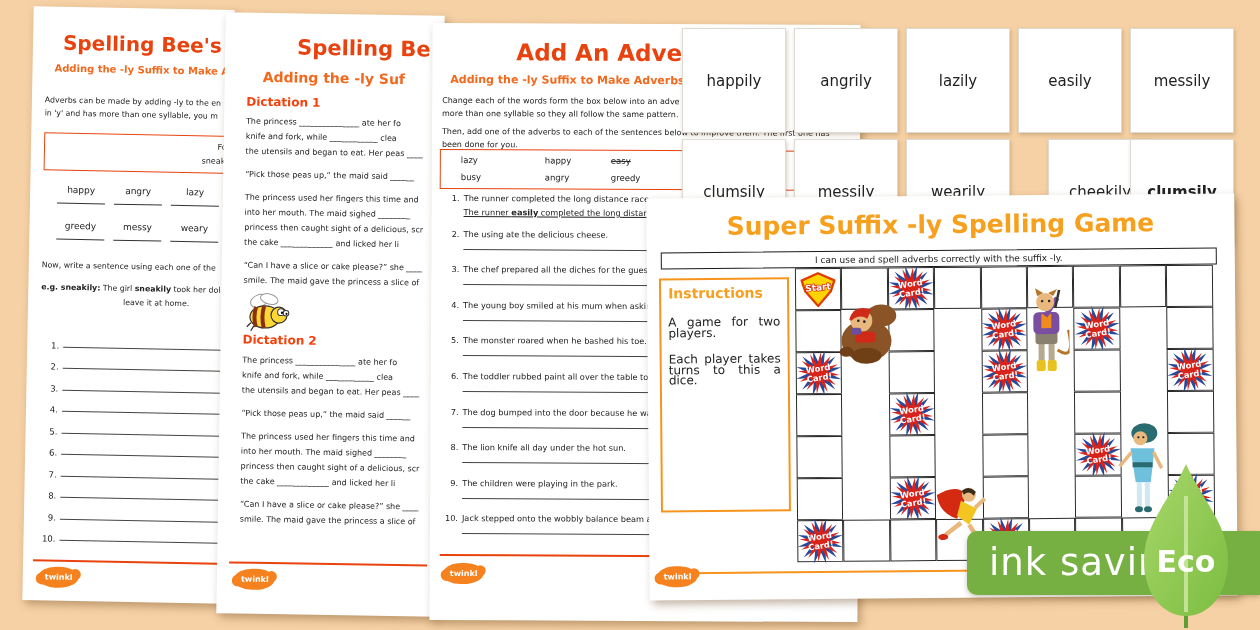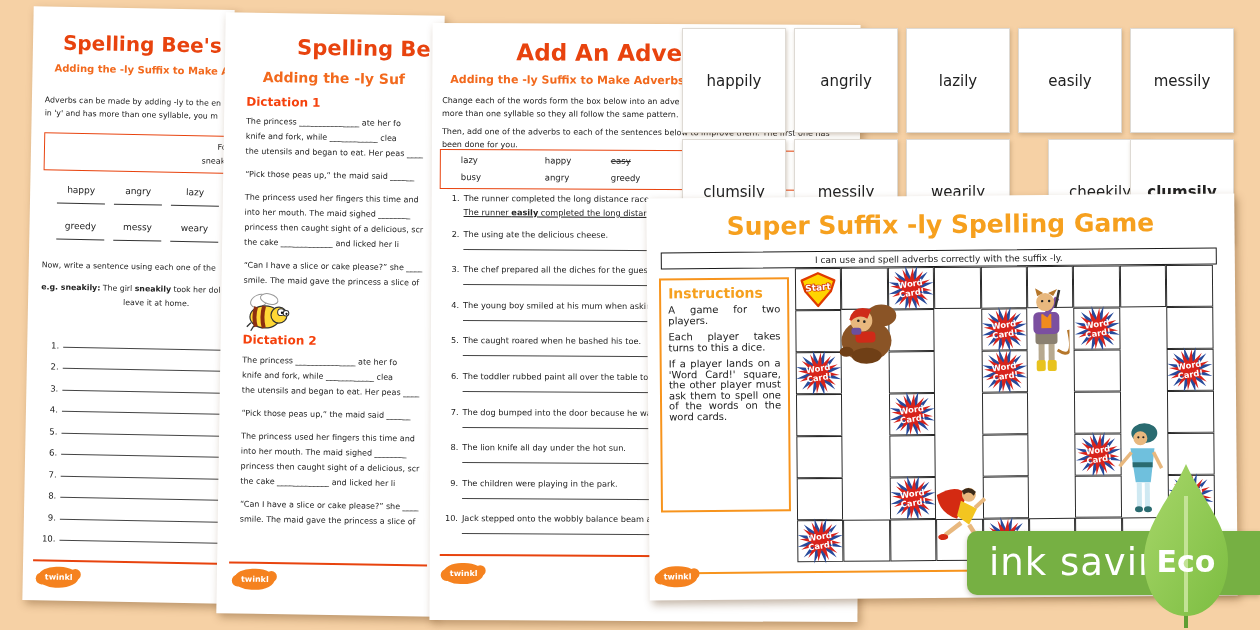--- a/index.html
+++ b/index.html
@@ -54,21 +54,21 @@
              box-shadow:1px 2px 4px rgba(120,85,45,.3);display:flex;align-items:center;justify-content:center;
              font-size:15px;color:#222;z-index:10;}
   
   #game-page{left:648px;top:196px;width:588px;height:402px;transform:rotate(-.5deg);z-index:20;}
   .g-title{position:absolute;left:0;top:14px;width:588px;text-align:center;font-size:25px;font-weight:bold;color:#f6a01e;white-space:nowrap;}
   .g-objective{position:absolute;left:14px;top:54px;width:556px;height:17px;border:1.5px solid #1a1a1a;
                font-size:9px;display:flex;align-items:center;justify-content:center;box-sizing:border-box;}
   .g-instr{position:absolute;left:12px;top:80px;width:130px;height:234px;border:2px solid #f7941d;
            padding:5px 7px;box-sizing:border-box;}
   .g-instr h3{margin:0 0 3px 0;font-size:14px;color:#f6a01e;}
-  .g-instr p{margin:4px 0 6px 0;font-size:10px;line-height:10.5px;text-align:justify;}
+  .g-instr p{margin:16px 0 6px 0;font-size:12px;line-height:10.5px;text-align:justify;}
   #board{position:absolute;left:148px;top:71px;width:419px;height:294px;}
   .cell{position:absolute;width:46.4px;height:42px;border:1px solid #2a2a2a;box-sizing:border-box;
         display:flex;align-items:center;justify-content:center;background:#fff;}
   .burst{width:50px;height:50px;flex:none;}
   .burst-text{font-size:10px;font-weight:bold;fill:#fff;text-anchor:middle;font-family:"DejaVu Sans",sans-serif;}
   .shield{width:40px;height:37px;flex:none;}
   .board-char{position:absolute;z-index:6;}
   #char-bear{left:42px;top:26px;width:62px;height:72px;}
   #char-pirate{left:228px;top:22px;width:46px;height:86px;}
   #char-runner{left:134px;top:216px;width:55px;height:64px;}
@@ -287,21 +287,21 @@
       <div class="sent">
         <div class="sent-row">
           <span class="s-num">4.</span>
           <span>The young boy smiled at his mum when askin</span>
         </div>
         <div class="s-rule"></div>
       </div>
       <div class="sent">
         <div class="sent-row">
           <span class="s-num">5.</span>
-          <span>The caught roared when he bashed his toe.</span>
+          <span>The monster roared when he bashed his toe.</span>
         </div>
         <div class="s-rule"></div>
       </div>
       <div class="sent">
         <div class="sent-row">
           <span class="s-num">6.</span>
           <span>The toddler rubbed paint all over the table top</span>
         </div>
         <div class="s-rule"></div>
       </div>
@@ -354,21 +354,20 @@
   </div>
 
 <div class="page" id="game-page">
   <div class="g-title">Super Suffix -ly Spelling Game</div>
   <div class="g-objective">I can use and spell adverbs correctly with the suffix -ly.</div>
   <div class="g-instr">
     <h3>Instructions</h3>
     <div id="instr-paras">
         <p>A game for two players.</p>
         <p>Each player takes turns to this a dice.</p>
-        <p>If a player lands on a 'Word Card!' square, the other player must ask them to spell one of the words on the word cards.</p>
       </div>
   </div>
   <div id="board">
     <svg class="board-char" id="char-bear" viewBox="0 0 62 72">
       <ellipse cx="44" cy="22" rx="15" ry="11" fill="#8a5426"></ellipse>
       <ellipse cx="29" cy="47" rx="25" ry="21" fill="#8a5426"></ellipse>
       <ellipse cx="29" cy="62" rx="15" ry="8" fill="#6f3f16"></ellipse>
       <circle cx="24" cy="27" r="11" fill="#e8b87e"></circle>
       <path d="M12 26 Q16 10 34 16 L30 25 Q22 20 14 27 Z" fill="#cf2a18"></path>
       <rect x="18" y="38" width="20" height="11" rx="4" fill="#cf2a18"></rect>

